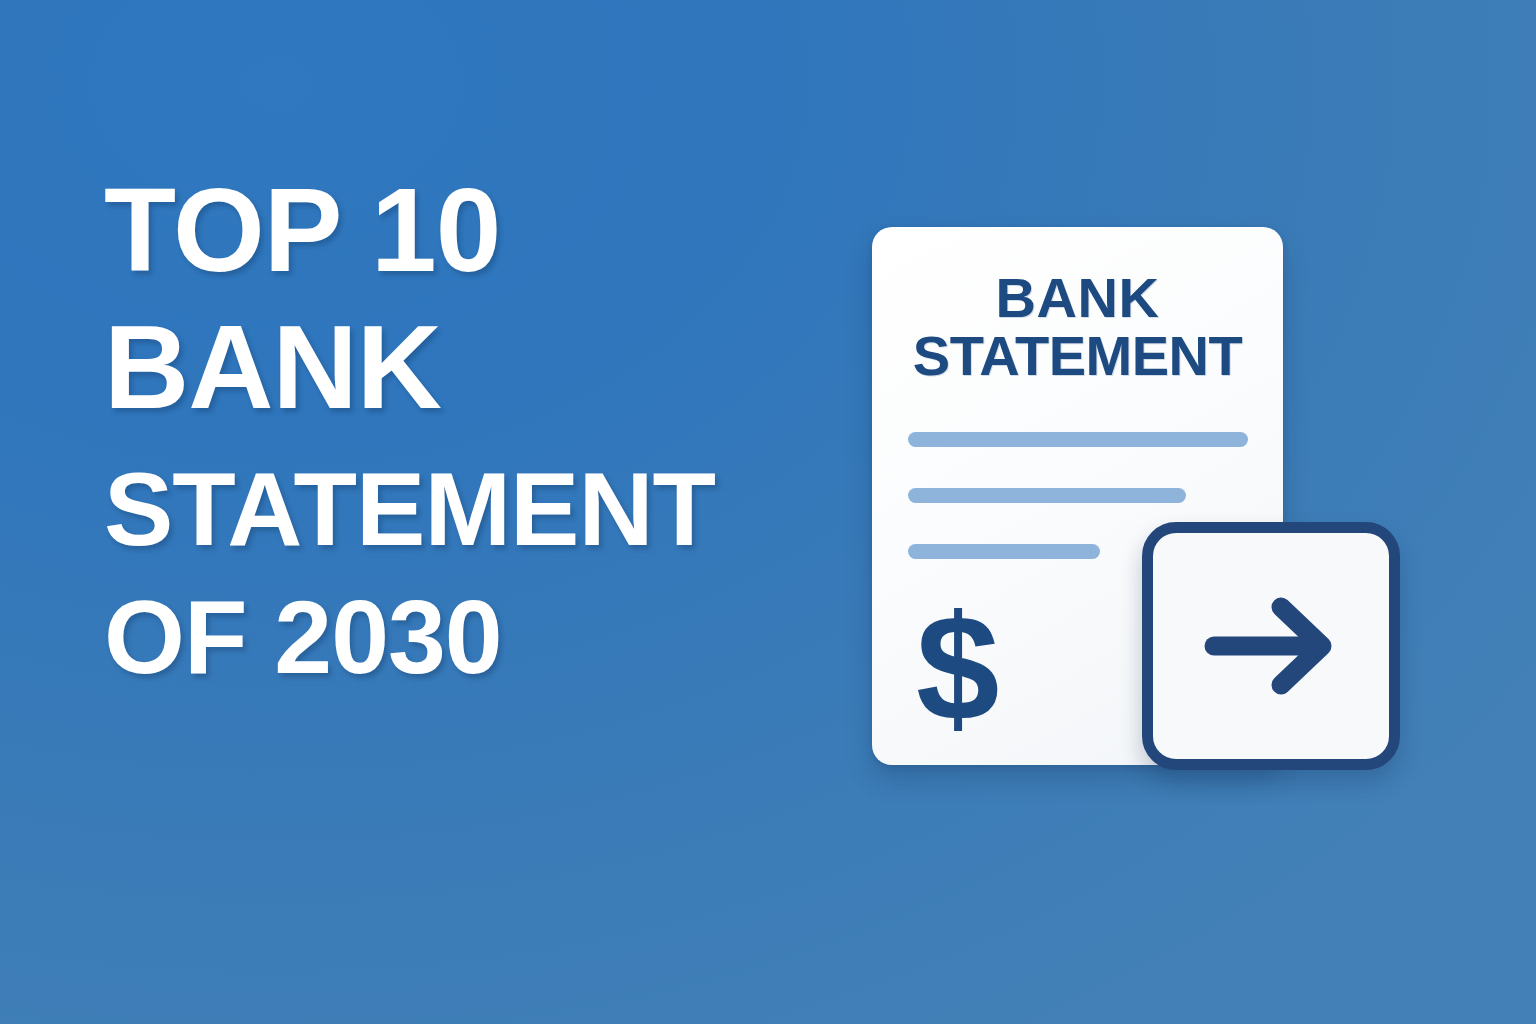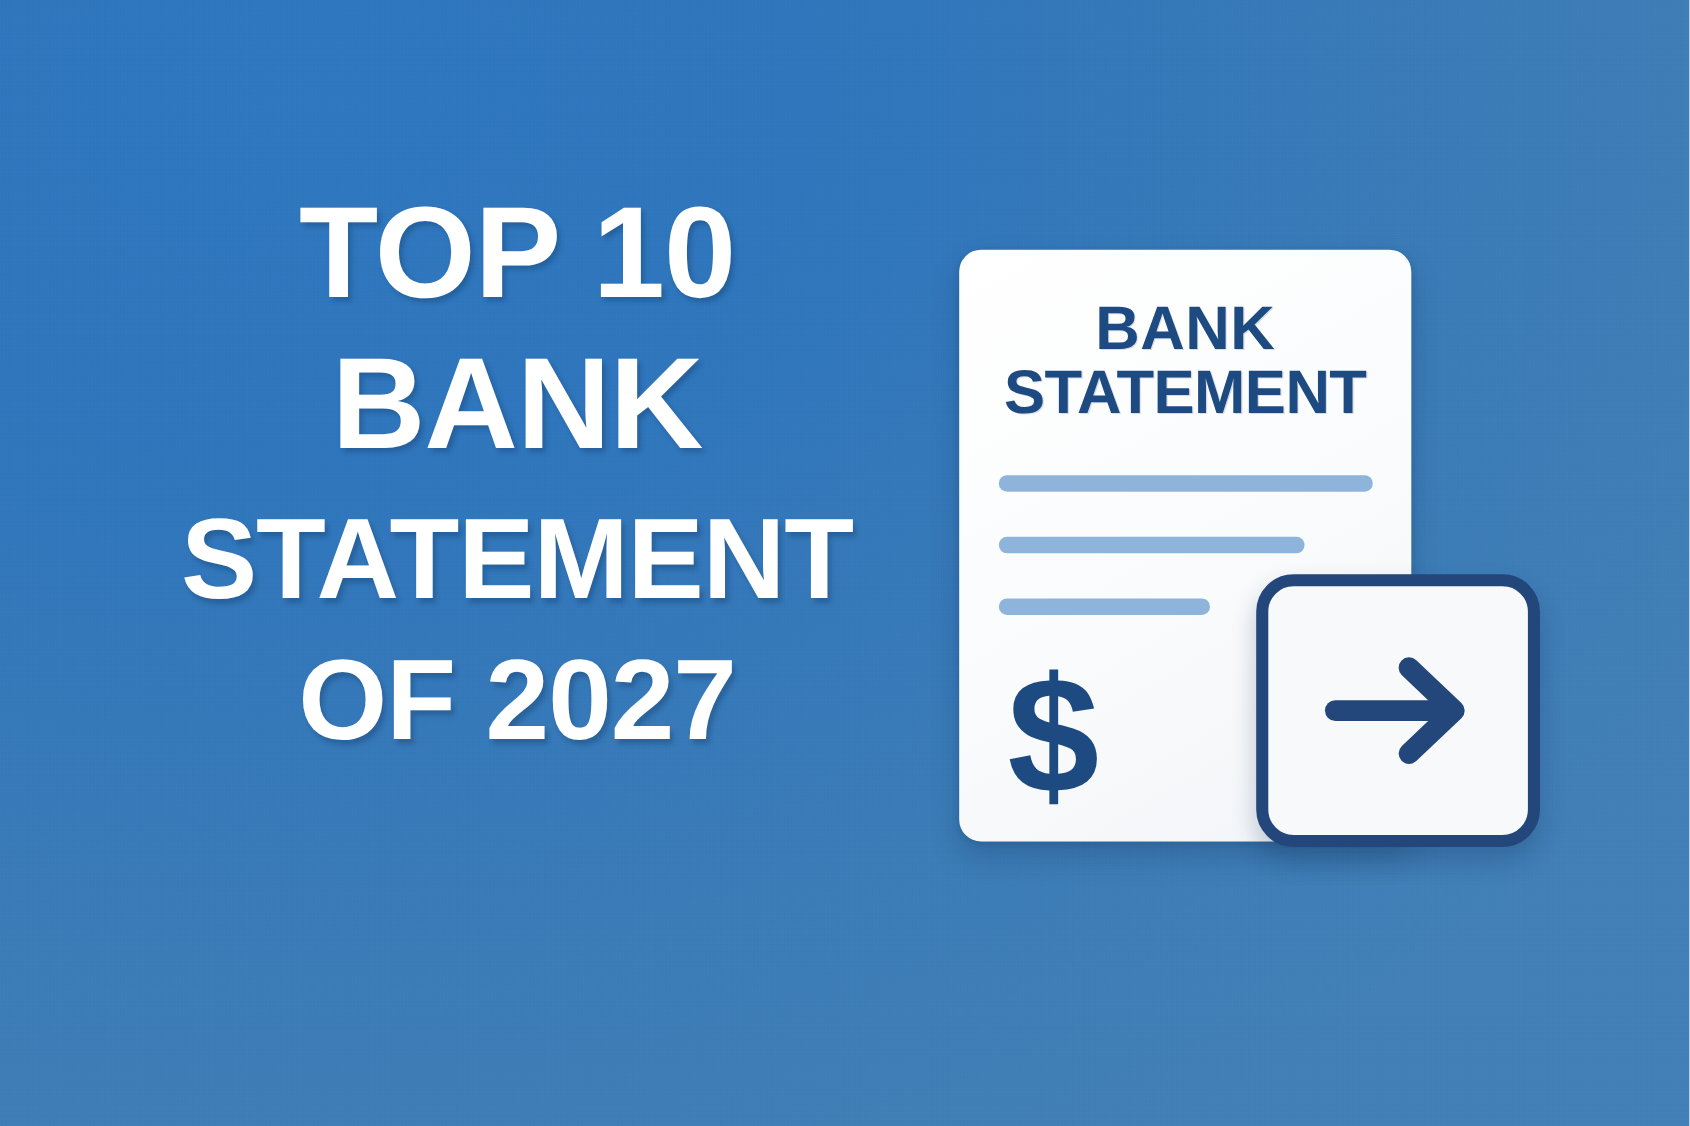--- a/index.html
+++ b/index.html
@@ -23,23 +23,22 @@
     pointer-events:none;
     background-image:
       repeating-linear-gradient(0deg, rgba(255,255,255,.012) 0 1px, rgba(0,0,0,.012) 1px 2px),
       repeating-linear-gradient(90deg, rgba(255,255,255,.010) 0 1px, rgba(0,0,0,.010) 1px 2px);
     opacity:.55;
   }
 
   
   .headline{
     position:absolute;
-    left:90px; top:168px;
+    left:104px; top:168px;
     width:760px;
-    text-align:center;
     color:#ffffff;
     font-weight:700;
     letter-spacing:-1px;
     text-shadow: 3px 4px 5px rgba(14,48,85,.30);
     z-index:3;
   }
   .headline .line{
     display:block;
     white-space:nowrap;
     line-height:1.06;
@@ -114,21 +113,21 @@
 </style>
 </head>
 <body>
 
 <div class="canvas">
 
   <div class="headline">
     <span class="line line-1">TOP 10</span>
     <span class="line line-2">BANK</span>
     <span class="line line-3">STATEMENT</span>
-    <span class="line line-5">OF 2027</span>
+    <span class="line line-5">OF 2030</span>
   </div>
 
   <div class="doc-card">
 
     <div class="doc-title">
       <span class="t1">BANK</span>
       <span class="t2">STATEMENT</span>
     </div>
 
     <div class="doc-lines">

